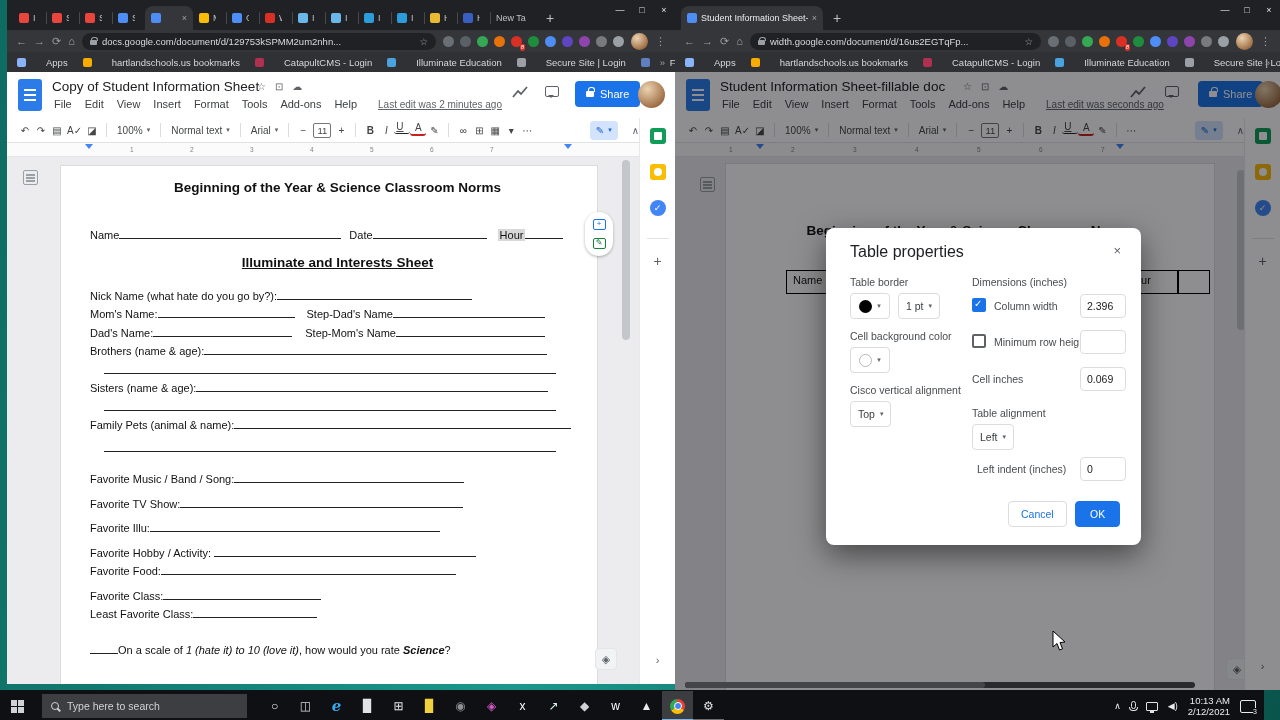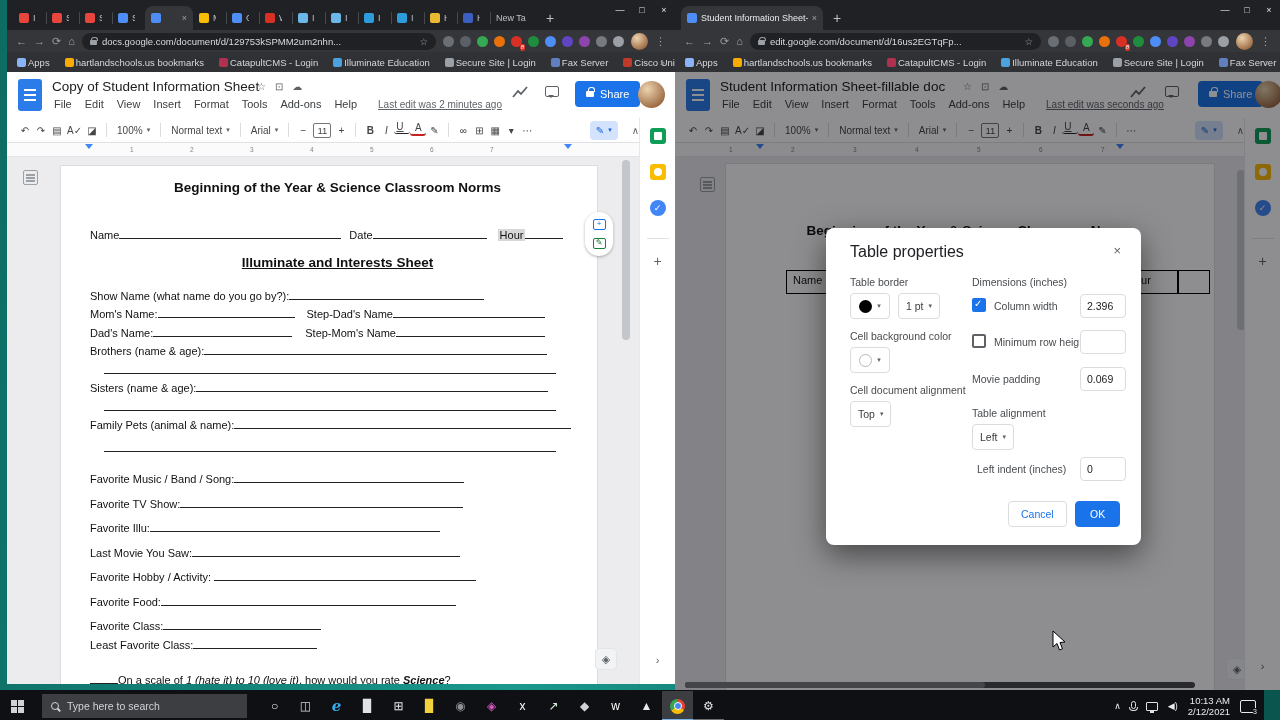--- a/index.html
+++ b/index.html
@@ -28,21 +28,21 @@
 .lockic{width:7px;height:5px;background:#9aa0a6;border-radius:1px;position:relative;flex:none;margin-top:2px}
 .lockic::before{content:"";position:absolute;top:-3px;left:1px;width:5px;height:3px;border:1px solid #9aa0a6;border-bottom:none;border-radius:3px 3px 0 0}
 .urltxt{white-space:nowrap;overflow:hidden}
 .extrow{display:flex;align-items:center;gap:6px}
 .ext{width:11px;height:11px;border-radius:50%;position:relative;flex:none}
 .badge{position:absolute;right:-3px;bottom:-4px;background:#d93025;color:#fff;font-size:6px;line-height:7px;border-radius:2px;padding:0 1px}
 .badge:empty{display:none}
 .uavatar{width:17px;height:17px;border-radius:50%;background:radial-gradient(circle at 35% 30%,#ecd3b0,#9c6b43 75%);flex:none}
 .dots{color:#9aa0a6;font-size:11px}
 .bmbar{height:20px;background:#303134;display:flex;align-items:center;gap:15px;padding:0 10px;color:#d5d8dc;font-size:9.5px;overflow:hidden}
-.bm{display:flex;align-items:center;gap:2px;flex:none}
+.bm{display:flex;align-items:center;gap:20px;flex:none}
 .bmicon{width:9px;height:9px;border-radius:2px;flex:none}
 .chev{margin-left:auto;color:#9aa0a6}
 
 .docshead{height:46px;background:#fff;position:relative}
 .dlogo{position:absolute;left:11px;top:7px;width:24px;height:32px;background:#2b7ce9;border-radius:3px}
 .dlogo::after{content:"";position:absolute;left:6px;top:10px;width:12px;height:2px;background:#fff;box-shadow:0 5px 0 #fff,0 10px 0 #fff}
 .dtitle{position:absolute;left:45px;top:7px;font-size:13.5px;color:#202124}
 .dticons{position:absolute;top:9px;display:flex;gap:9px;color:#5f6368;font-size:10px}
 .menurow{position:absolute;left:47px;top:26px;display:flex;gap:13px;font-size:11px;color:#3c4043;align-items:center}
 .lastedit{font-size:10px;color:#5f6368;text-decoration:underline;margin-left:8px}
@@ -411,35 +411,34 @@
     <span class="rmark" style="left:557px"></span>
   </div>
 
   <div class="canvas">
     <span class="outlic" style="left:16px;top:13px"></span>
     <div class="page" style="left:53px;top:8px;width:538px;height:900px">
       <div class="docbody">
             <div class="drow dh1" style="margin-top: 14px;"><span class="t t">Beginning of the Year &amp; Science Classroom Norms</span></div>
             <div class="drow" style="margin-top: 30px;"><span class="t t">Name</span><span class="u" style="width: 222px;"></span><span class="sp" style="width: 8px;"></span><span class="t t">Date</span><span class="u" style="width: 114px;"></span><span class="sp" style="width: 11px;"></span><span class="t h">Hour</span><span class="u" style="width: 38px;"></span></div>
             <div class="drow dh2" style="margin-top: 10px;"><span class="t t">Illuminate and Interests Sheet</span></div>
-            <div class="drow" style="margin-top: 16px;"><span class="t t">Show Name (what name do you go by?):</span><span class="u" style="width: 195px;"></span></div>
+            <div class="drow" style="margin-top: 16px;"><span class="t t">Nick Name (what hate do you go by?):</span><span class="u" style="width: 195px;"></span></div>
             <div class="drow"><span class="t t">Mom's Name:</span><span class="u" style="width: 137px;"></span><span class="sp" style="width: 12px;"></span><span class="t t">Step-Dad's Name</span><span class="u" style="width: 152px;"></span></div>
             <div class="drow"><span class="t t">Dad's Name:</span><span class="u" style="width: 139px;"></span><span class="sp" style="width: 13px;"></span><span class="t t">Step-Mom's Name</span><span class="u" style="width: 149px;"></span></div>
             <div class="drow"><span class="t t">Brothers (name &amp; age):</span><span class="u" style="width: 343px;"></span></div>
             <div class="drow" style="margin-left: 14px;"><span class="u" style="width: 452px;"></span></div>
             <div class="drow"><span class="t t">Sisters (name &amp; age):</span><span class="u" style="width: 352px;"></span></div>
             <div class="drow" style="margin-left: 14px;"><span class="u" style="width: 452px;"></span></div>
             <div class="drow"><span class="t t">Family Pets (animal &amp; name):</span><span class="u" style="width: 337px;"></span></div>
             <div class="drow" style="margin-top: 4px; margin-left: 14px;"><span class="u" style="width: 452px;"></span></div>
             <div class="drow" style="margin-top: 13px;"><span class="t t">Favorite Music / Band / Song:</span><span class="u" style="width: 230px;"></span></div>
             <div class="drow" style="margin-top: 6px;"><span class="t t">Favorite TV Show:</span><span class="u" style="width: 283px;"></span></div>
             <div class="drow" style="margin-top: 6px;"><span class="t t">Favorite Illu:</span><span class="u" style="width: 290px;"></span></div>
-            <div class="drow" style="margin-top: 6px;"><span class="t t">Last Movie You Saw:</span><span class="u" style="width: 268px;"></span></div>
             <div class="drow" style="margin-top: 6px;"><span class="t t">Favorite Hobby / Activity: </span><span class="u" style="width: 262px;"></span></div>
-            <div class="drow" style="margin-top: 6px;"><span class="t t">Favorite Food:</span><span class="u" style="width: 295px;"></span></div>
+            <div class="drow" style=""><span class="t t">Favorite Food:</span><span class="u" style="width: 295px;"></span></div>
             <div class="drow" style="margin-top: 6px;"><span class="t t">Favorite Class:</span><span class="u" style="width: 158px;"></span></div>
             <div class="drow" style=""><span class="t t">Least Favorite Class:</span><span class="u" style="width: 124px;"></span></div>
             <div class="drow" style="margin-top: 17px;"><span class="u" style="width: 28px;"></span><span class="t t">On a scale of </span><span class="t i">1 (hate it) to 10 (love it)</span><span class="t t">, how would you rate </span><span class="t bi">Science</span><span class="t t">?</span></div>
           </div>
     </div>
   </div>
 
   <div class="floatpill" style="left:578px;top:212px">
     <span class="fp">+</span>
     <span class="fp g">✎</span>
@@ -476,21 +475,21 @@
           <span>×</span>
     </div>
   </div>
   <div class="urlbar">
     <span class="navg">←</span>
     <span class="navg">→</span>
     <span class="navg">⟳</span>
     <span class="navg">⌂</span>
     <div class="addr">
       <span class="lockic"></span>
-      <span class="urltxt">edit.google.com/document/d/16us2EGTqFp...</span>
+      <span class="urltxt">width.google.com/document/d/16us2EGTqFp...</span>
       <span class="star">☆</span>
     </div>
     <div class="extrow">
       <span class="ext" style="background: rgb(106, 111, 117);"></span>
           <span class="ext" style="background: rgb(91, 96, 102);"></span>
           <span class="ext" style="background: rgb(53, 168, 83);"></span>
           <span class="ext" style="background: rgb(232, 113, 10);"></span>
           <span class="ext" style="background: rgb(217, 48, 37);">
             <i class="badge">8</i>
           </span>
@@ -662,35 +661,35 @@
         </div>
     <div class="dbtn car" style="left:72px;top:65px">
           <span>1 pt</span>
         </div>
 
     <div class="dlbl" style="left:24px;top:102px">Cell background color</div>
     <div class="dbtn car" style="left:24px;top:119px;width:40px">
           <span class="swatch clear"></span>
         </div>
 
-    <div class="dlbl" style="left:24px;top:156px">Cell document alignment</div>
+    <div class="dlbl" style="left:24px;top:156px">Cisco vertical alignment</div>
     <div class="dbtn car" style="left:24px;top:173px">
           <span>Top</span>
         </div>
 
     <div class="dlbl" style="left:146px;top:48px">Dimensions  (inches)</div>
     <span class="cb on" style="left:146px;top:70px"></span>
     <div class="dlbl" style="left:168px;top:72px">Column width</div>
     <input class="din" style="left: 254px; top: 66px;" readonly="" value="2.396">
 
     <span class="cb off" style="left:146px;top:106px"></span>
     <div class="dlbl" style="left:168px;top:108px">Minimum row height</div>
     <input class="din" style="left: 254px; top: 102px;" readonly="" value="">
 
-    <div class="dlbl" style="left:146px;top:145px">Movie padding</div>
+    <div class="dlbl" style="left:146px;top:145px">Cell inches</div>
     <input class="din" style="left: 254px; top: 139px;" readonly="" value="0.069">
 
     <div class="dlbl" style="left:146px;top:179px">Table alignment</div>
     <div class="dbtn car" style="left:146px;top:196px">
           <span>Left</span>
         </div>
 
     <div class="dlbl" style="left:151px;top:235px">Left indent  (inches)</div>
     <input class="din" style="left: 254px; top: 229px;" readonly="" value="0">
 

